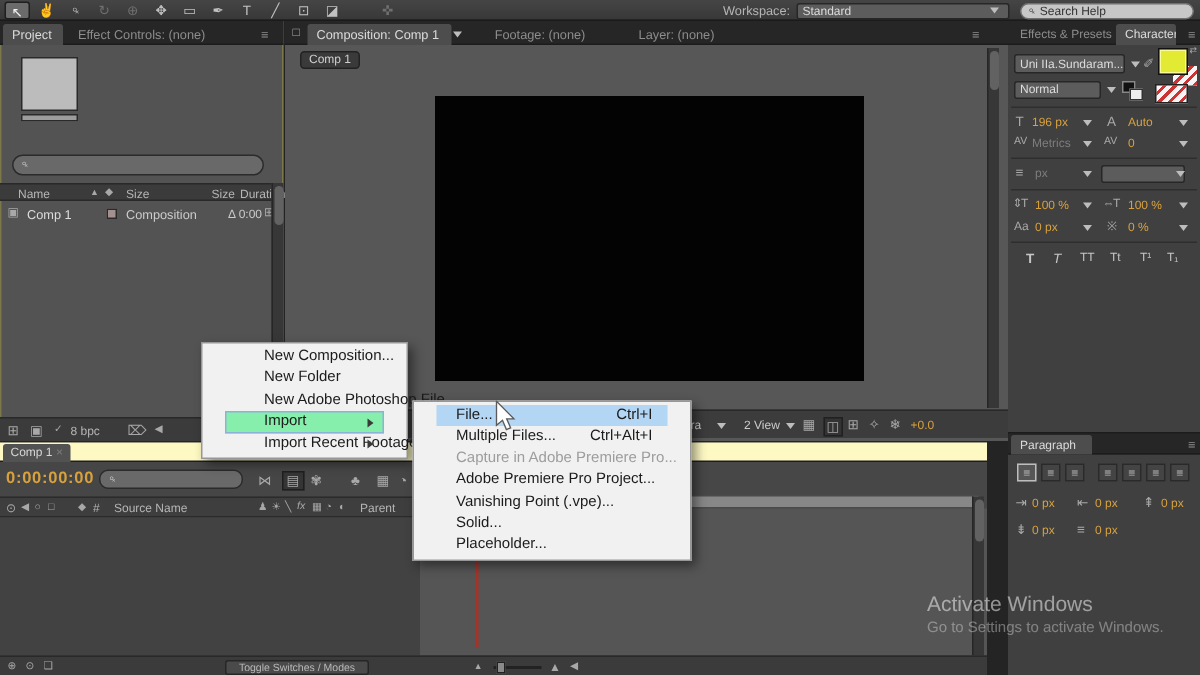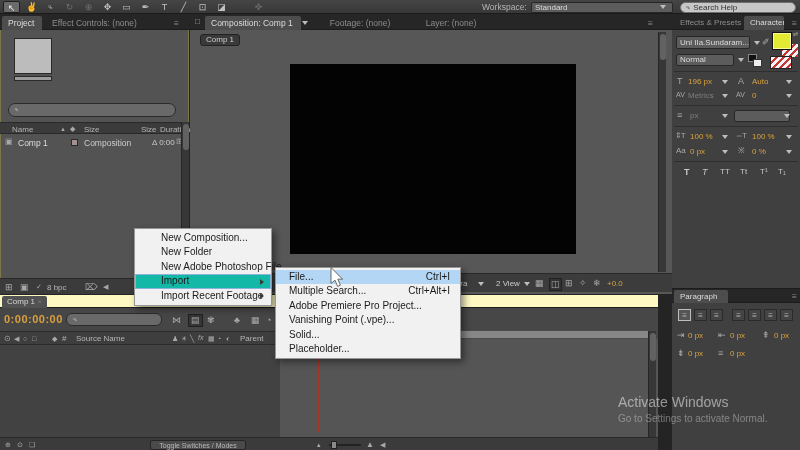--- a/index.html
+++ b/index.html
@@ -23,28 +23,28 @@
   .tab{position:absolute;top:2px;height:14px;line-height:14px;font-size:8.5px;color:#8d8d8d;
        padding:0 6px;overflow:hidden;white-space:nowrap;}
   .tab.active{background:#4d4d4d;color:#dcdcdc;border-radius:2px 2px 0 0;}
   .dd{position:absolute;background:#5c5c5c;border:1px solid #272727;border-radius:2px;color:#dcdcdc;
       font-size:8px;line-height:10px;padding:0 3px;overflow:hidden;white-space:nowrap;}
   .caret{position:absolute;width:0;height:0;border-left:3px solid transparent;border-right:3px solid transparent;border-top:4px solid #bdbdbd;}
   .sbar{position:absolute;width:8px;background:#373737;border-left:1px solid #262626;}
   .sthumb{position:absolute;left:1px;width:6px;background:#626262;border-radius:3px;}
   
   .menu{position:absolute;background:#f1f1f1;border:1px solid #979797;box-shadow:3px 3px 7px rgba(0,0,0,.45);
-        z-index:60;font-size:10px;color:#1b1b1b;padding:2px 0;}
+        z-index:60;font-size:10px;color:#1b1b1b;padding:2px 15px;}
   .mi{position:relative;height:14.4px;line-height:14.5px;cursor:default;white-space:nowrap;}
   .mi.gray{color:#9d9d9d;}
   .mi .arr{position:absolute;right:7px;top:4.6px;width:0;height:0;border-left:4px solid #3a3a3a;
            border-top:3px solid transparent;border-bottom:3px solid transparent;}
   .mi .sc{position:absolute;right:10px;}
   .mainmenu .mi{padding-left:26px;}
-  .mainmenu .mi.hl{background:#14b8a6;box-shadow:inset 0 0 0 1px #8cb2da;}
+  .mainmenu .mi.hl{background:#86efac;box-shadow:inset 0 0 0 1px #8cb2da;}
   .submenu .mi{padding-left:13px;}
   .submenu .mi.sel{background:#b2d6f3;}
   .swatchnone{background:#f5f5f5;background-image:repeating-linear-gradient(135deg,transparent 0 3px,#c33 3px 5px);}
   .styleb{position:absolute;top:0;color:#c6c6c6;font-size:9px;}
   .alignb{position:absolute;width:13px;height:12px;background:#444;border:1px solid #2a2a2a;color:#b5b5b5;
           font-size:8px;line-height:11px;text-align:center;}
   .alignb.on{border-color:#bdbdbd;background:#565656;}
 </style>
 </head>
 <body>
@@ -286,29 +286,30 @@
   <div class="menu mainmenu" style="left:134px;top:228px;width:138px">
     <div class="mi">New Composition...</div>
     <div class="mi">New Folder</div>
     <div class="mi">New Adobe Photoshop File...</div>
     <div class="mi hl"><span>Import</span><span class="arr"></span></div>
     <div class="mi"><span>Import Recent Footage</span><span class="arr"></span></div>
   </div>
 
   <div class="menu submenu" style="left:275px;top:267px;width:186px;z-index:61">
     <div class="mi sel"><span>File...</span><span class="sc">Ctrl+I</span></div>
-    <div class="mi"><span>Multiple Search...</span><span class="sc">Ctrl+Alt+I</span></div>
+    <div class="mi"><span>Multiple Files...</span><span class="sc">Ctrl+Alt+I</span></div>
+    <div class="mi gray">Capture in Adobe Premiere Pro...</div>
     <div class="mi">Adobe Premiere Pro Project...</div>
     <div class="mi">Vanishing Point (.vpe)...</div>
     <div class="mi">Solid...</div>
     <div class="mi">Placeholder...</div>
   </div>
 
   <div class="p" style="left:618px;top:394px;z-index:70">
     <div style="color:rgba(240,240,240,.55);font-size:14px">Activate Windows</div>
-    <div style="color:rgba(225,225,225,.42);font-size:10px;margin-top:3px">Go to Settings to activate Normal.</div>
+    <div style="color:rgba(225,225,225,.42);font-size:10px;margin-top:3px">Go to Settings to activate Windows.</div>
   </div>
 
   <svg class="p" style="left:330px;top:267px;z-index:100" width="15" height="21" viewBox="0 0 15 21">
     <path d="M1,0.5 L1,16.5 L5,13.2 L7.6,19.4 L10.4,18.2 L7.8,12.2 L12.6,12.2 Z" fill="#ffffff" stroke="#5a5a5a" stroke-width="0.9"></path>
   </svg>
 
 </div>
 
 </body></html>

